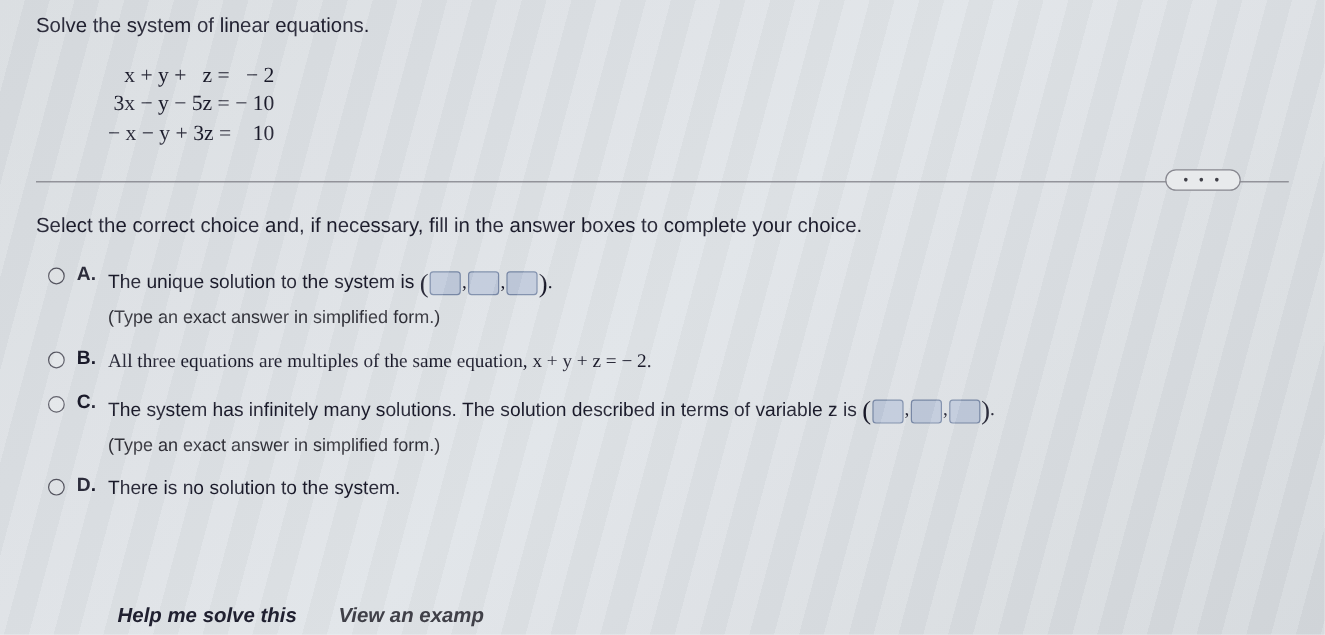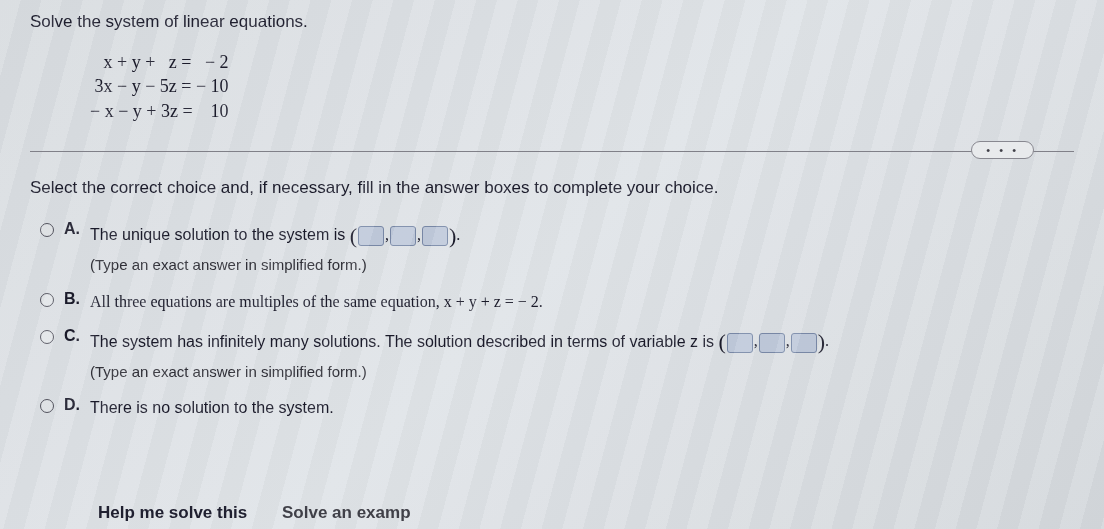--- a/index.html
+++ b/index.html
@@ -137,20 +137,21 @@
       position: absolute;
       bottom: 6px;
       left: 98px;
       font-size: 17px;
       font-weight: bold;
       color: #202030;
     }
     .link {
       cursor: pointer;
       margin-right: 30px;
+      font-style: italic;
     }
     .link-partial {
       color: #404048;
     }
   </style>
 </head>
 <body>
 
 <div class="question-prompt">Solve the system of linear equations.</div>
 
@@ -202,14 +203,14 @@
   <div class="choice">
     <span class="radio"></span>
     <span class="choice-letter">D.</span>
     <span class="choice-body">There is no solution to the system.</span>
   </div>
 
 </div>
 
 <div class="bottom-links">
   <span class="link">Help me solve this</span>
-  <span class="link link-partial">Solve an examp</span>
+  <span class="link link-partial">View an examp</span>
 </div>
 
 </body></html>

